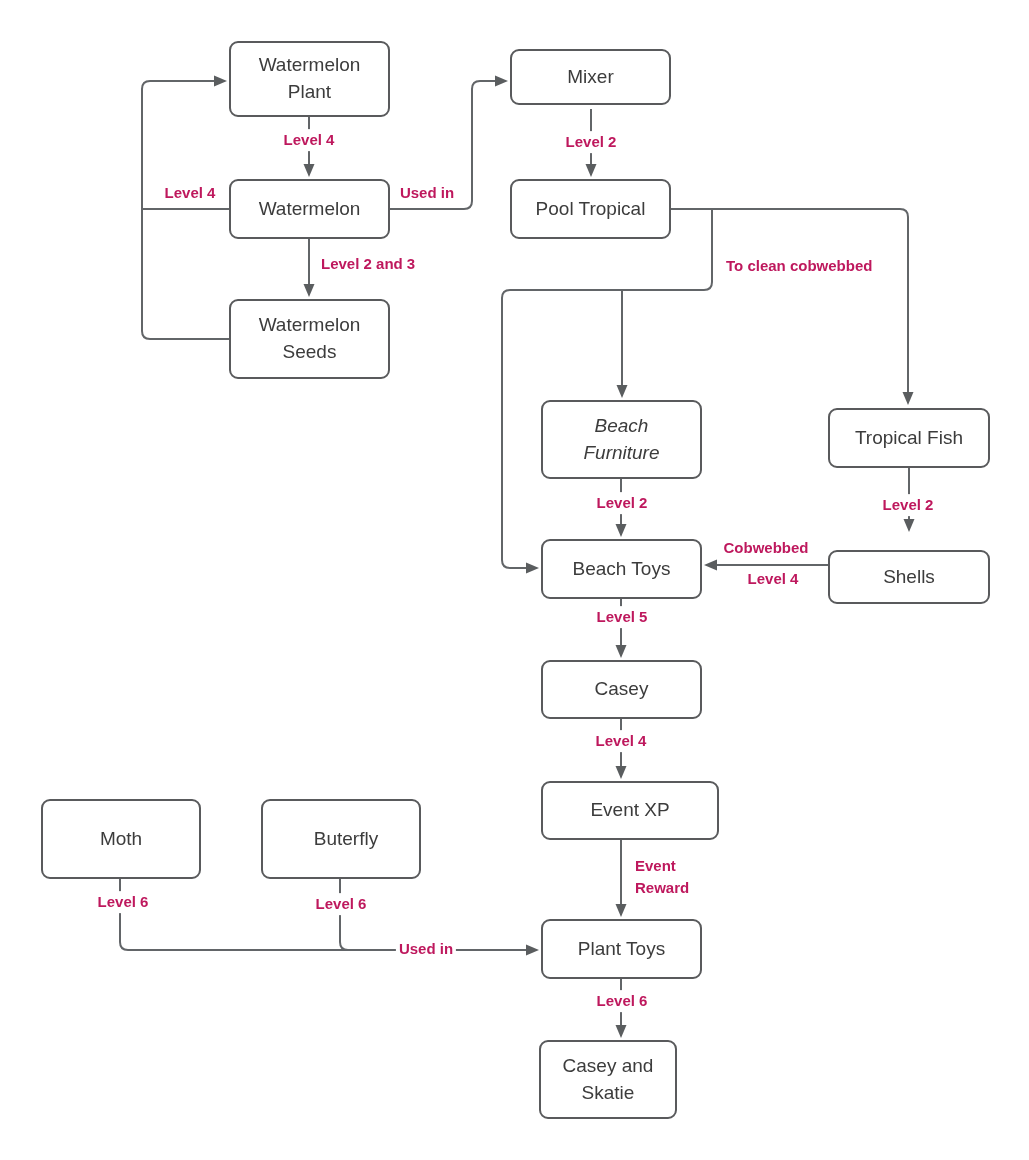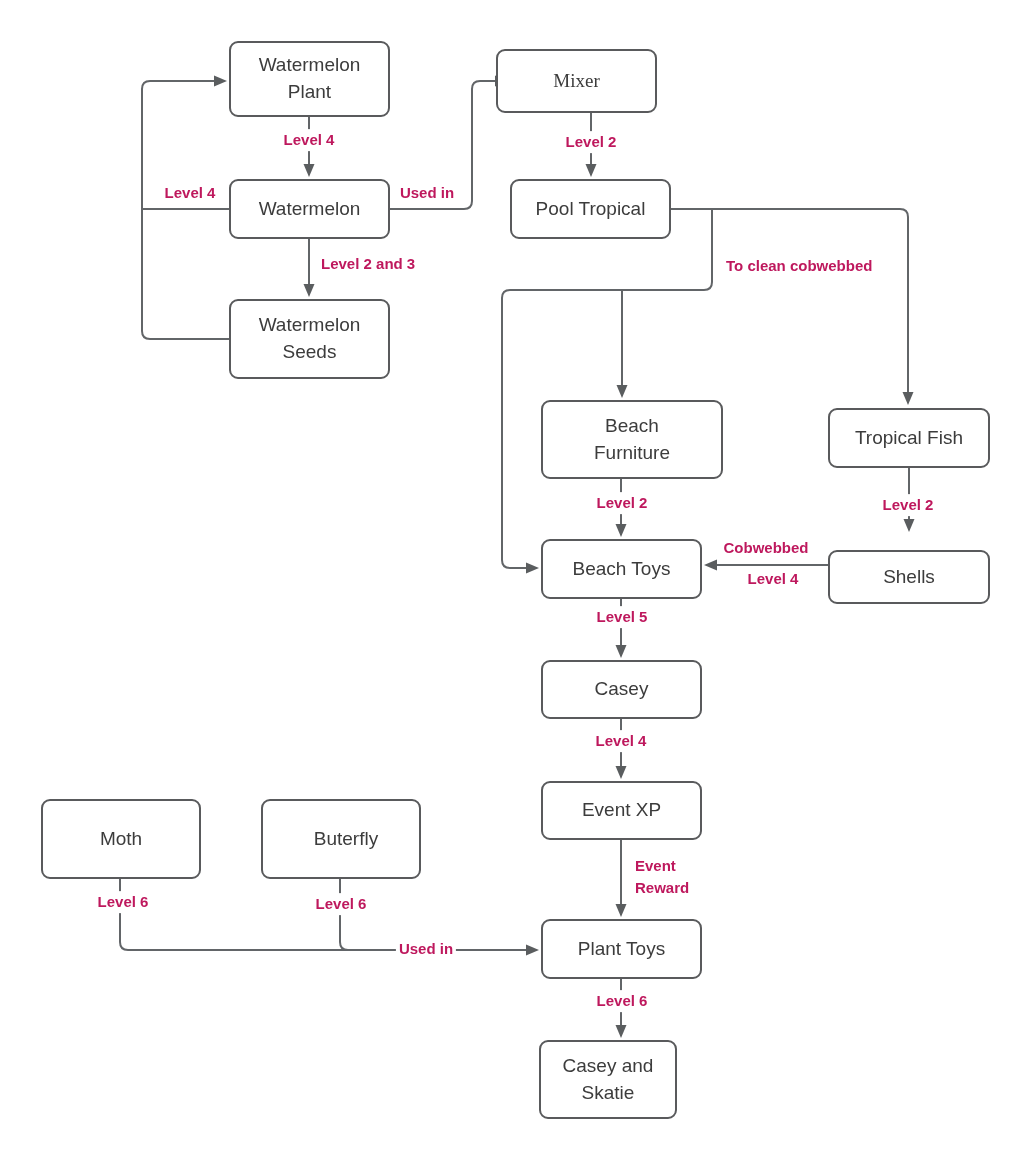--- a/index.html
+++ b/index.html
@@ -97,32 +97,32 @@
       <polygon points="615.5,904 626.5,904 621,917" class="arrowhead"></polygon>
       <path d="M 120 879 L 120 942 Q 120 950 128 950 L 526 950"></path>
       <polygon points="526,944.5 526,955.5 539,950" class="arrowhead"></polygon>
       <path d="M 340 879 L 340 942 Q 340 950 348 950"></path>
       <path d="M 621 979 L 621 1025"></path>
       <polygon points="615.5,1025 626.5,1025 621,1038" class="arrowhead"></polygon>
     </svg>
 
 <div class="node" style="left: 229px; top: 41px; width: 161px; height: 76px;">Watermelon
 Plant</div>
-    <div class="node" style="left: 496px; top: 49px; width: 161px; height: 64px; font-family: Liberation Serif, serif;">Mixer</div>
+    <div class="node" style="left: 510px; top: 49px; width: 161px; height: 56px;">Mixer</div>
     <div class="node" style="left: 229px; top: 179px; width: 161px; height: 60px;">Watermelon</div>
     <div class="node" style="left: 510px; top: 179px; width: 161px; height: 60px;">Pool Tropical</div>
     <div class="node" style="left: 229px; top: 299px; width: 161px; height: 80px;">Watermelon
 Seeds</div>
-    <div class="node" style="left: 541px; top: 400px; width: 182px; height: 79px;">Beach
+    <div class="node" style="left: 541px; top: 400px; width: 161px; height: 79px; font-style: italic;">Beach
 Furniture</div>
     <div class="node" style="left: 828px; top: 408px; width: 162px; height: 60px;">Tropical Fish</div>
     <div class="node" style="left: 541px; top: 539px; width: 161px; height: 60px;">Beach Toys</div>
     <div class="node" style="left: 828px; top: 534px; width: 162px; height: 54px; margin-top: 16px;">Shells</div>
     <div class="node" style="left: 541px; top: 660px; width: 161px; height: 59px;">Casey</div>
-    <div class="node" style="left: 541px; top: 781px; width: 161px; height: 59px;">Event XP</div>
+    <div class="node" style="left: 541px; top: 781px; width: 178px; height: 59px;">Event XP</div>
     <div class="node" style="left: 41px; top: 799px; width: 160px; height: 80px;">Moth</div>
     <div class="node" style="left: 261px; top: 799px; width: 160px; height: 80px; padding-left: 10px;">Buterfly</div>
     <div class="node" style="left: 541px; top: 919px; width: 161px; height: 60px;">Plant Toys</div>
     <div class="node" style="left: 539px; top: 1040px; width: 138px; height: 79px;">Casey and
 Skatie</div>
     <div class="edge-label" style="left: 309px; top: 140px;">Level 4</div>
     <div class="edge-label" style="left: 190px; top: 193px;">Level 4</div>
     <div class="edge-label" style="left: 427px; top: 193px;">Used in</div>
     <div class="edge-label left" style="left: 318px; top: 264px;">Level 2 and 3</div>
     <div class="edge-label" style="left: 591px; top: 142px;">Level 2</div>

